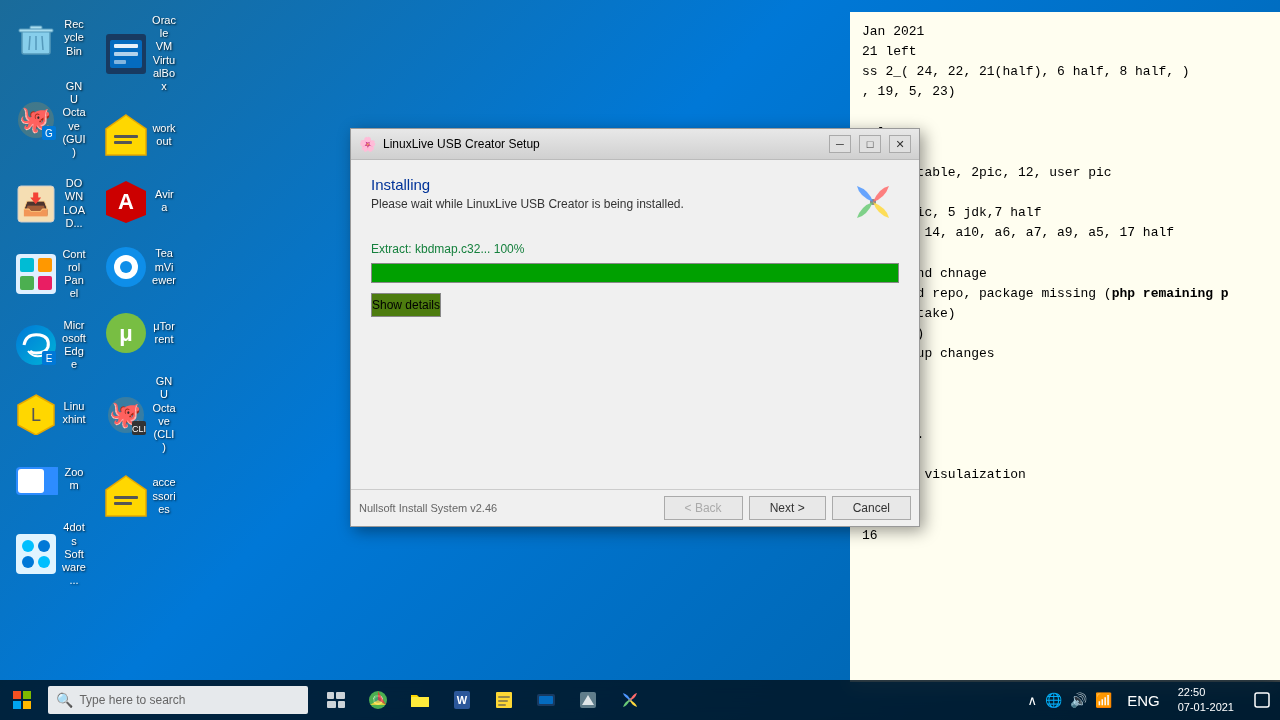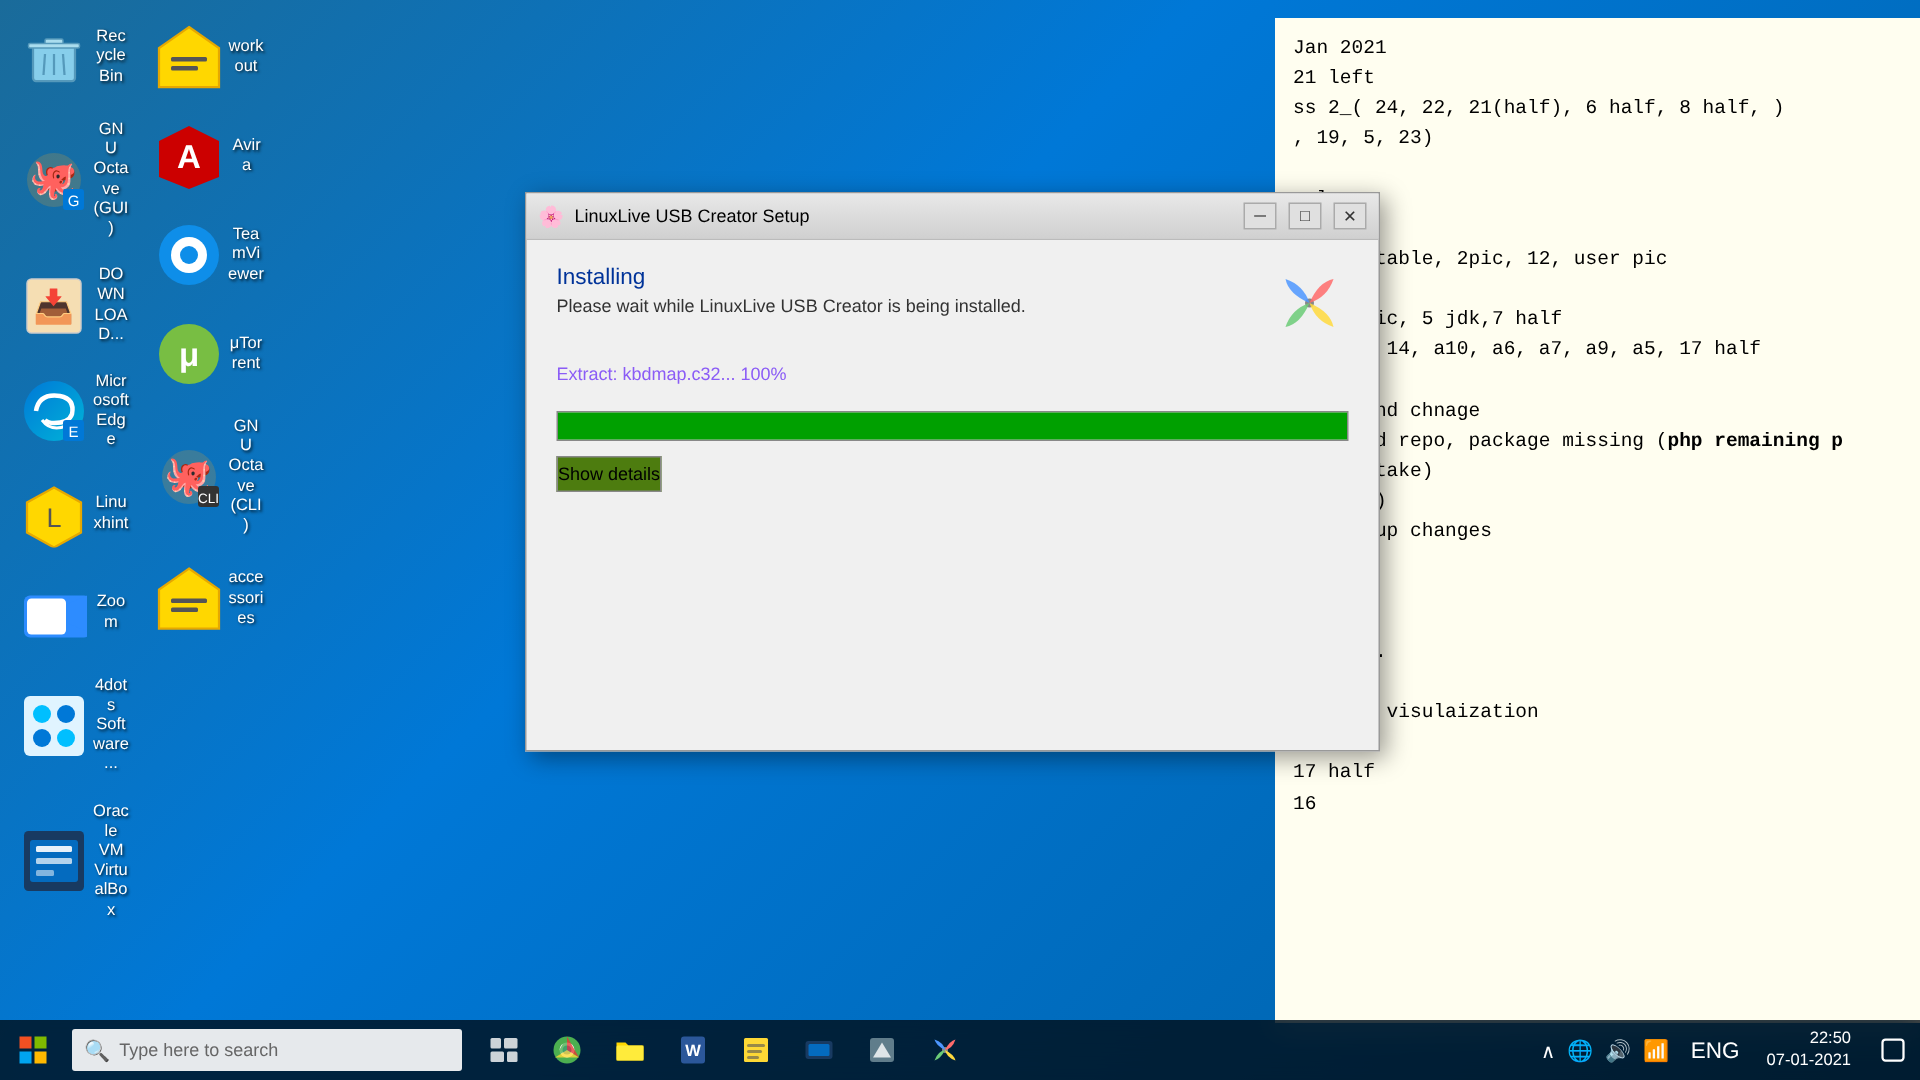--- a/index.html
+++ b/index.html
@@ -158,22 +158,22 @@
     }
 
     
     .pinwheel {
       width: 48px;
       height: 48px;
     }
 
     .extract-text {
       font-size: 12px;
-      color: #8b5cf6;
-      margin-bottom: 18px;
+      color: #15803d;
+      margin-bottom: 7px;
     }
 
     .progress-bar-container {
       width: 100%;
       height: 20px;
       border: 1px solid #888;
       background: #fff;
       margin-bottom: 10px;
     }
 
@@ -315,21 +315,21 @@
       align-items: center;
       gap: 8px;
       padding: 0 4px;
       font-size: 14px;
       color: white;
     }
 
     .clock {
       display: flex;
       flex-direction: column;
-      align-items: flex-end;
+      align-items: flex-start;
       justify-content: center;
       padding: 0 8px;
       height: 28px;
       cursor: pointer;
       color: white;
       font-size: 11px;
       line-height: 1.4;
     }
 
     .notification-btn {
@@ -379,20 +379,32 @@
     <div class="desktop-icon">
       <div class="icon-img">
         <svg width="44" height="44" viewBox="0 0 44 44">
           <rect x="4" y="4" width="36" height="36" rx="3" fill="#f5deb3" stroke="#ccc" stroke-width="1"></rect>
           <text x="22" y="30" text-anchor="middle" font-size="22" fill="#666">📥</text>
         </svg>
       </div>
       <span class="icon-label">DOWNLOAD...</span>
     </div>
 
+    <div class="desktop-icon">
+      <div class="icon-img">
+        <svg width="44" height="44" viewBox="0 0 44 44">
+          <rect x="2" y="2" width="40" height="40" rx="4" fill="#e0f0ff"></rect>
+          <rect x="6" y="6" width="14" height="14" rx="2" fill="#00bcd4"></rect>
+          <rect x="24" y="6" width="14" height="14" rx="2" fill="#ff9800"></rect>
+          <rect x="6" y="24" width="14" height="14" rx="2" fill="#4caf50"></rect>
+          <rect x="24" y="24" width="14" height="14" rx="2" fill="#e91e63"></rect>
+        </svg>
+      </div>
+      <span class="icon-label">Control Panel</span>
+    </div>
 
     <div class="desktop-icon">
       <div class="icon-img">
         <svg width="44" height="44" viewBox="0 0 44 44">
           <circle cx="22" cy="22" r="20" fill="url(#edgeGrad)"></circle>
           <defs>
             <linearGradient id="edgeGrad" x1="0" y1="0" x2="1" y2="1">
               <stop offset="0%" stop-color="#0078d7"></stop>
               <stop offset="100%" stop-color="#00b4d8"></stop>
             </linearGradient>
@@ -584,20 +596,28 @@
 
       <div class="progress-bar-container">
         <div class="progress-bar-fill" style="width: 100%"></div>
       </div>
 
       <button class="show-details-btn">Show details</button>
 
       <div class="dialog-spacer"></div>
     </div>
 
+    <div class="dialog-footer">
+      <span class="dialog-footer-text">Nullsoft Install System v2.46</span>
+      <div class="dialog-buttons">
+        <button class="dialog-btn" disabled="">&lt; Back</button>
+        <button class="dialog-btn">Next &gt;</button>
+        <button class="dialog-btn">Cancel</button>
+      </div>
+    </div>
 
   </div>
 
   <div class="taskbar">
 
     <div class="start-btn">
       <svg width="20" height="20" viewBox="0 0 20 20">
         <rect x="1" y="1" width="8" height="8" fill="#f25022"></rect>
         <rect x="11" y="1" width="8" height="8" fill="#7fba00"></rect>
         <rect x="1" y="11" width="8" height="8" fill="#00a4ef"></rect>

